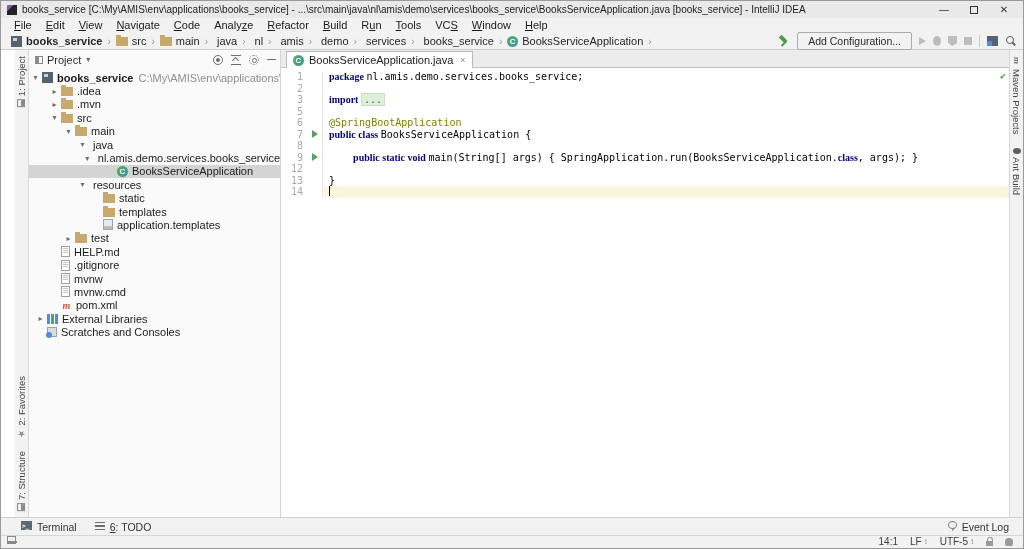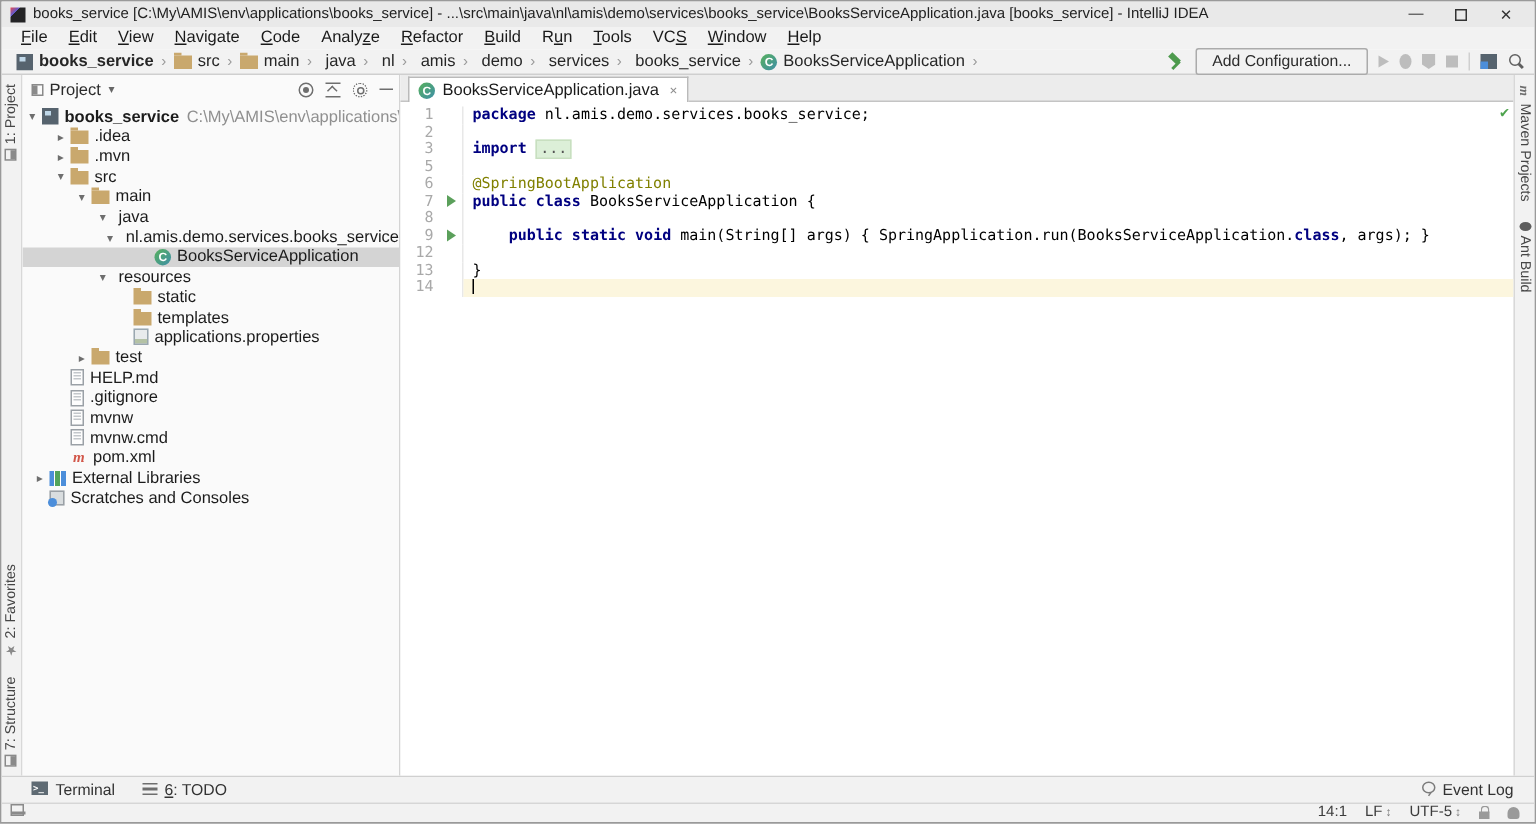--- a/index.html
+++ b/index.html
@@ -27,21 +27,21 @@
   .crumbs{ display:flex; align-items:center; white-space:nowrap; overflow:hidden; flex:1;}
   .crumb{ display:flex; align-items:center; gap:4px; padding:0 2px;}
   .crumb .lbl{ color:#262626; }
   .crumb.bold .lbl{ font-weight:bold; }
   .crumb-sep{ color:#9a9a9a; padding:0 3px; font-size:10px;}
   .nav-actions{ display:flex; align-items:center; gap:7px; flex:0 0 auto;}
   .add-config-btn{ border:1px solid #ABABAB; background:#F2F2F2; font-size:10.5px; color:#2b2b2b;
                    padding:2px 10px; border-radius:2px; font-family:inherit;}
   .vsep{ width:1px; height:12px; background:#CFCFCF;}
   
-  .main{ flex:1; display:flex; min-height:0; position:relative;}
+  .main{ flex:1; display:flex; min-height:0; position:relative;margin-left:14px;}
   .stripe{ width:14px; background:#F2F2F2; flex:0 0 auto; display:flex; flex-direction:column;
            align-items:center; font-size:9.5px; color:#454545;}
   .stripe-left{ border-right:1px solid #D8D8D8;}
   .stripe-right{ border-left:1px solid #D8D8D8;}
   .vlabel{ display:flex; align-items:center; gap:3px; padding:6px 0; cursor:default;}
   .vlabel-left{ writing-mode:vertical-rl; transform:rotate(180deg);}
   .vlabel-right{ writing-mode:vertical-rl;}
   .stripe .spacer{ flex:1;}
   
   .project-panel{ width:252px; background:#FAFAFA; border-right:1px solid #D4D4D4; flex:0 0 auto;
@@ -66,21 +66,21 @@
         margin-bottom:-1px;}
   .tab-close{ color:#8e8e8e; font-size:9px; padding-left:2px;}
   .code-area{ flex:1; position:relative; font-family:"DejaVu Sans Mono",monospace; font-size:10px;
               padding-top:3px; overflow:hidden;}
   .code-line{ display:flex; height:11.5px; line-height:11.5px; white-space:pre;}
   .ln{ width:26px; text-align:right; color:#A9A9A9; flex:0 0 auto; padding-right:4px;}
   .gut{ width:16px; flex:0 0 auto; display:flex; align-items:center; justify-content:center;
         border-right:1px solid #E8E8E8;}
   .ctext{ flex:1; padding-left:6px; color:#000;}
   .ctext.cur{ background:#FCF6DE;}
-  .seg-k{ color:#000080; font-weight:bold;}
+  .seg-k{ color:#000080; font-weight:bold;font-family:Liberation Serif, serif;}
   .seg-p{ color:#000;}
   .seg-a{ color:#808000;}
   .seg-f{ background:#DCEFD8; color:#545454; padding:0 2px; border:1px solid #C8DFC0;}
   .caret{ display:inline-block; width:1px; height:10px; background:#000; vertical-align:-1px;}
   .insp-check{ position:absolute; top:2px; right:3px; color:#4DA34D; font-size:10px;}
   
   .bottombar{ height:18px; background:#F2F2F2; border-top:1px solid #D0D0D0; display:flex;
               align-items:center; gap:18px; padding-left:20px; font-size:10.5px; color:#333; flex:0 0 auto;}
   .bb-item{ display:flex; align-items:flex-start; gap:5px;}
   .bb-item u{ text-decoration:underline;}
@@ -358,21 +358,21 @@
           <div class="tree-row">
             <span class="indent" style="width: 61px;"></span>
             <span class="twist"></span>
             <span class="ic ic-folder"></span>
             <span class="lbl">templates</span>
           </div>
           <div class="tree-row">
             <span class="indent" style="width: 61px;"></span>
             <span class="twist"></span>
             <span class="ic ic-props"></span>
-            <span class="lbl">applications.properties</span>
+            <span class="lbl">application.templates</span>
           </div>
           <div class="tree-row">
             <span class="indent" style="width: 33px;"></span>
             <span class="twist">▸</span>
             <span class="ic ic-folder"></span>
             <span class="lbl">test</span>
           </div>
           <div class="tree-row">
             <span class="indent" style="width: 19px;"></span>
             <span class="twist"></span>

